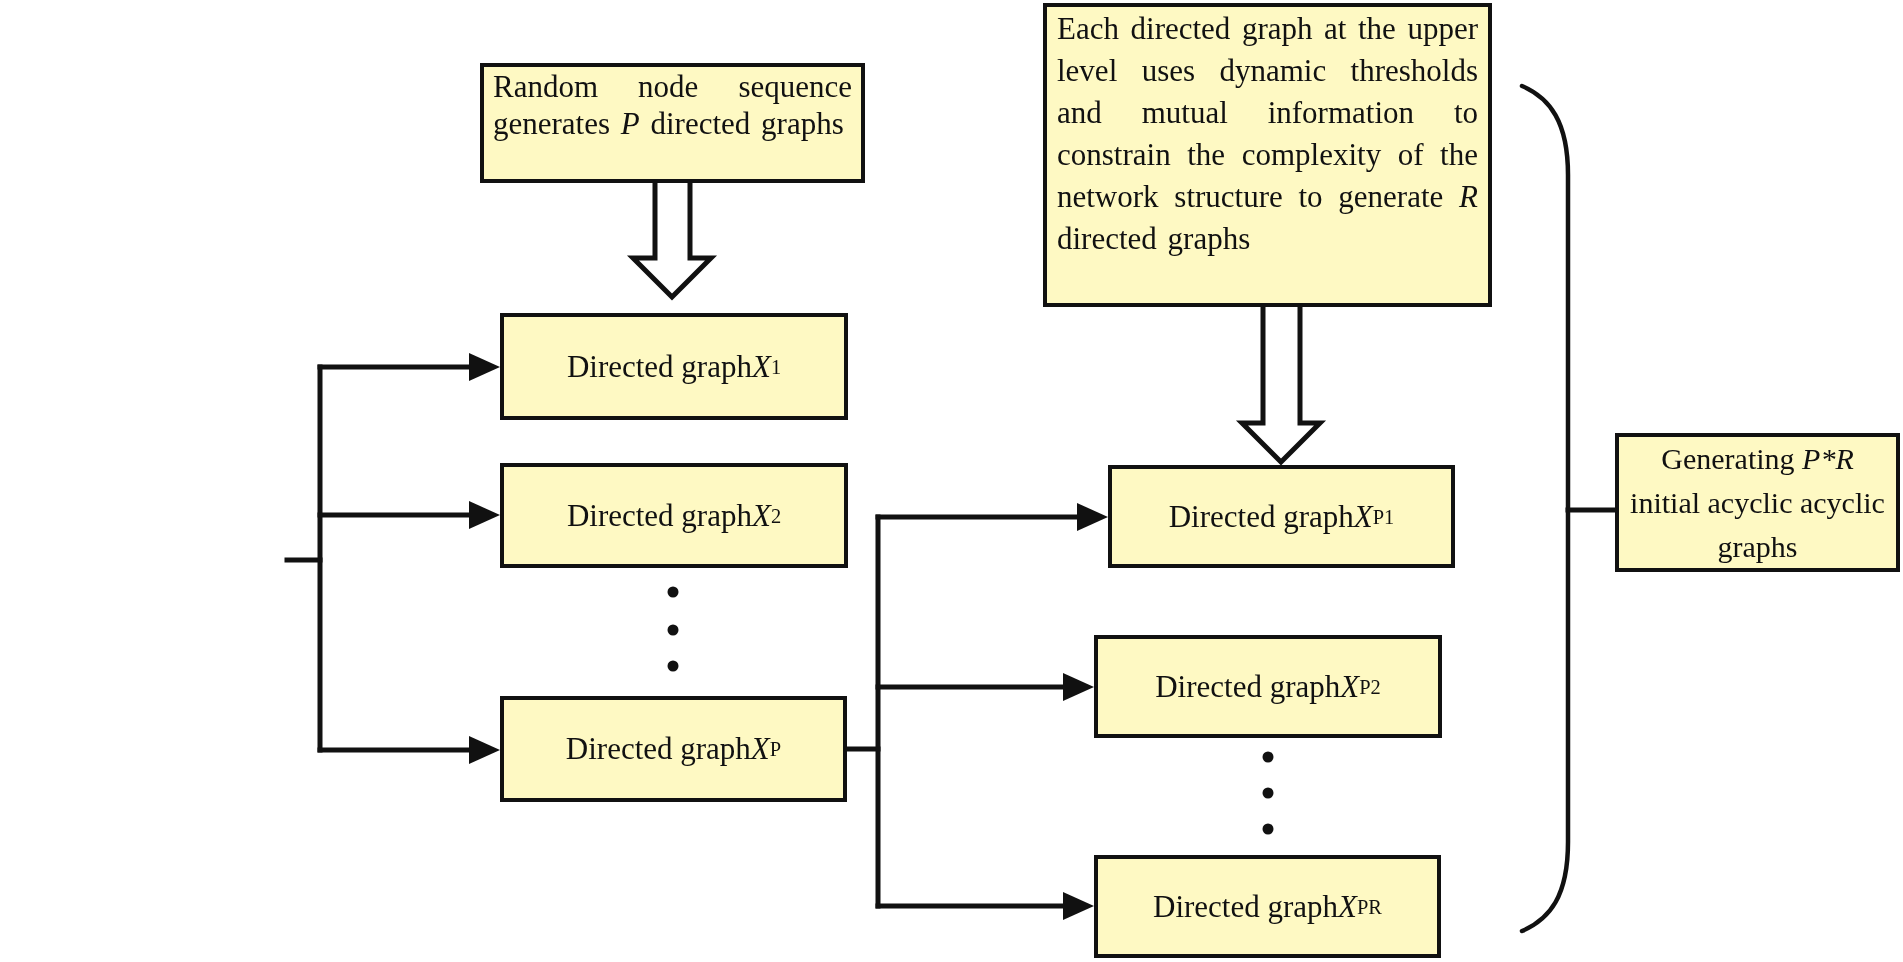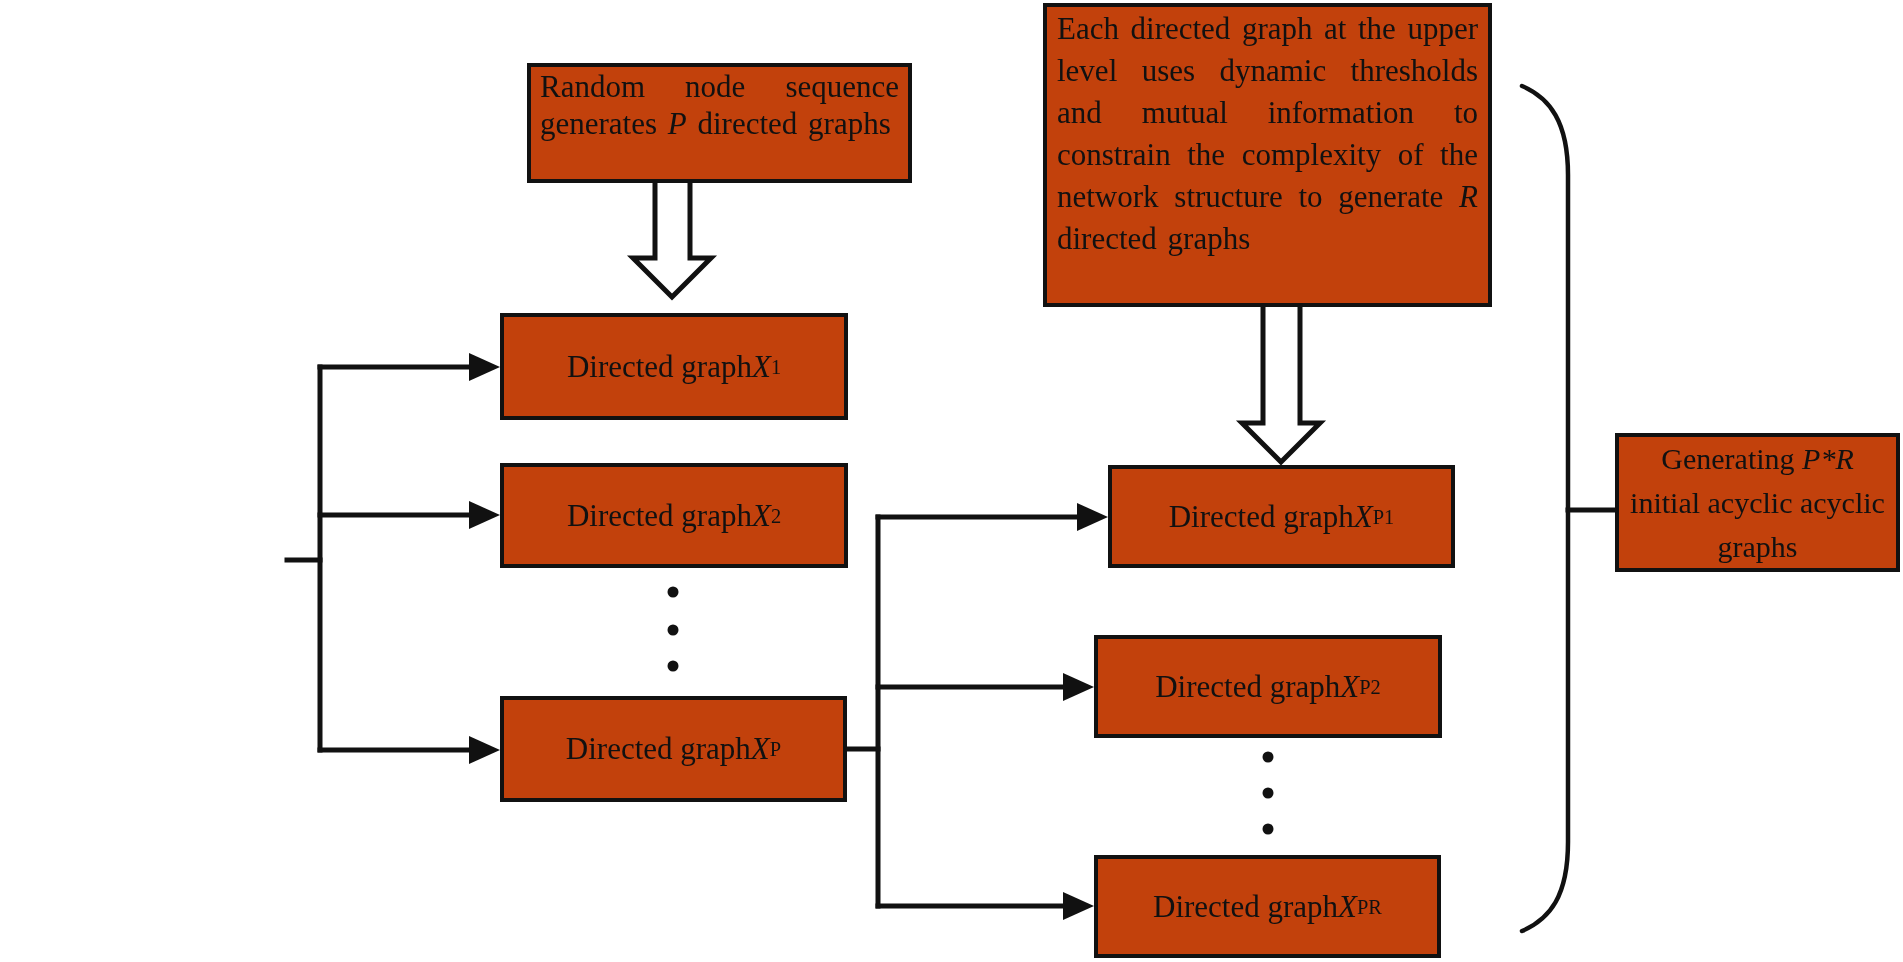--- a/index.html
+++ b/index.html
@@ -1,23 +1,23 @@
 <!DOCTYPE html>
 <html><head>
 <meta charset="utf-8">
 <style>
   html,body{margin:0;padding:0;background:#ffffff;}
   .stage{position:relative;width:1903px;height:962px;background:#ffffff;overflow:hidden;
          font-family:"Liberation Serif", serif;color:#111111;}
-  .box{position:absolute;border:4px solid #111111;background:#c2410c;box-sizing:border-box;overflow:hidden;}
+  .box{position:absolute;border:4px solid #111111;background:#fef9c3;box-sizing:border-box;overflow:hidden;}
   .node{display:flex;align-items:center;justify-content:center;font-size:31px;white-space:nowrap;}
   .jus{text-align:justify;word-spacing:3px;}
   .ctr{display:flex;align-items:center;justify-content:center;text-align:center;}
 
-  .b-random{left:480px;top:63px;width:385px;height:120px;font-size:31px;line-height:37px;padding:1px 9px;margin-left:47px;}
+  .b-random{left:480px;top:63px;width:385px;height:120px;font-size:31px;line-height:37px;padding:1px 9px;}
   .b-upper{left:1043px;top:3px;width:449px;height:304px;font-size:31px;line-height:42px;padding:1px 10px;}
   .b-mwst{left:3px;top:507px;width:284px;height:106px;font-size:31px;line-height:42px;padding:0 8px;}
   .b-x1{left:500px;top:313px;width:348px;height:107px;}
   .b-x2{left:500px;top:463px;width:348px;height:105px;}
   .b-xp{left:500px;top:696px;width:347px;height:106px;}
   .b-xp1{left:1108px;top:465px;width:347px;height:103px;}
   .b-xp2{left:1094px;top:635px;width:348px;height:103px;}
   .b-xpr{left:1094px;top:855px;width:347px;height:103px;}
   .b-output{left:1615px;top:433px;width:285px;height:139px;font-size:30px;line-height:44px;padding:0 10px;}
 

